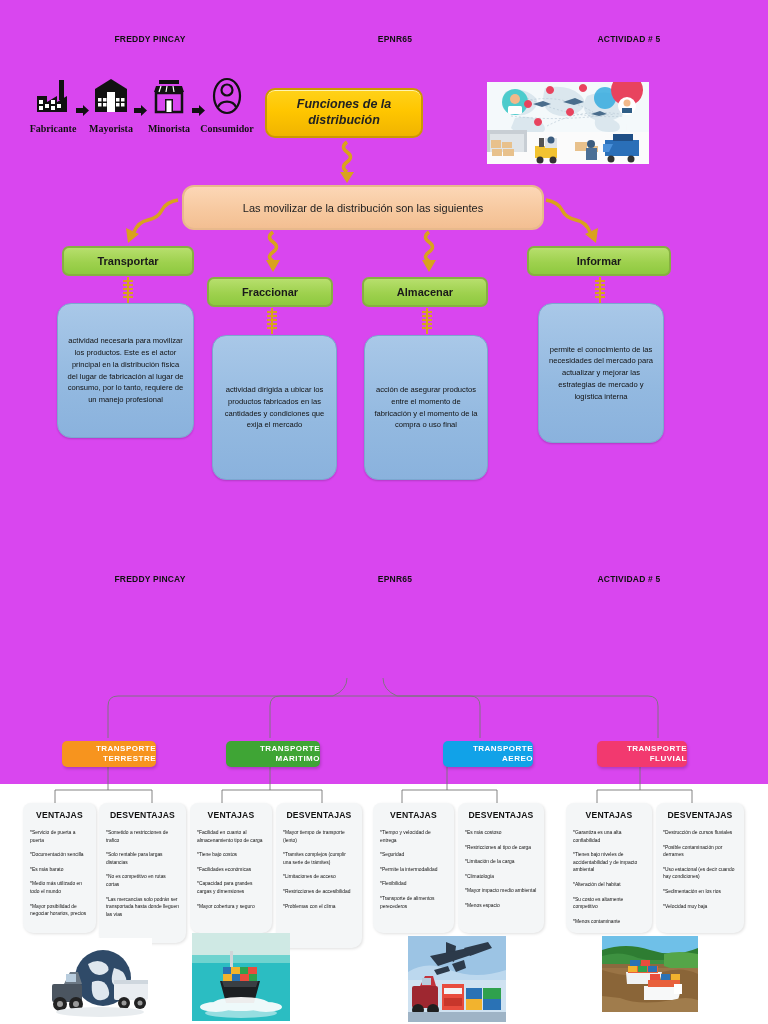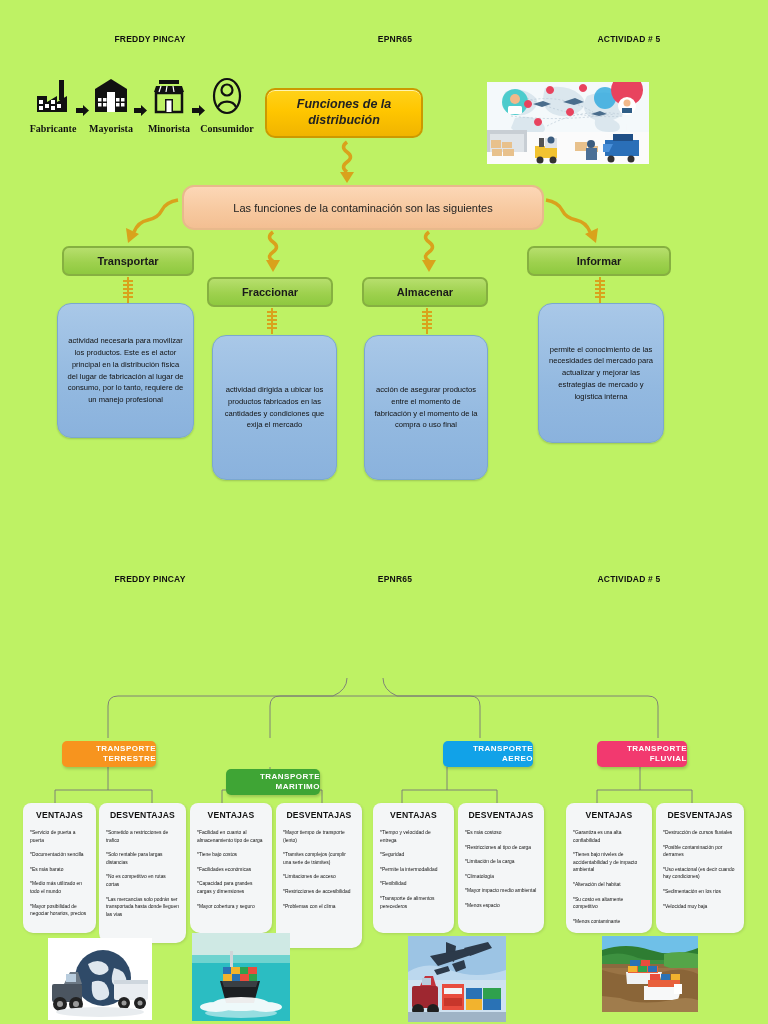--- a/index.html
+++ b/index.html
@@ -3,21 +3,21 @@
 <meta charset="utf-8">
 <style>
   * { box-sizing: border-box; margin: 0; padding: 0; }
   html, body {
     width: 768px;
     height: 1024px;
     background: #ffffff;
     font-family: "Liberation Sans", sans-serif;
     overflow: hidden;
   }
-  .page { position: relative; width: 768px; height: 1024px; background:#bef264; }
+  .page { position: relative; width: 768px; height: 784px; background:#d946ef; }
 
   
   .hdr-row { position:absolute; left:0; width:768px; display:flex; }
   .hdr-cell { font-size:8.5px; font-weight:bold; color:#111; letter-spacing:.2px; }
   .hdr-a { width:300px; text-align:center; }
   .hdr-b { width:190px; text-align:center; }
   .hdr-c { width:278px; text-align:center; }
 
   
   .supply { position:absolute; left:32px; top:86px; width:216px; }
@@ -244,21 +244,21 @@
     </svg>
   </div>
 
   <div class="node-title">Funciones de la distribución</div>
 
   <svg class="sq-arrow" style="left:335px; top:140px;" width="26" height="46" viewBox="0 0 26 46">
     <path d="M12 2 q-7 5 0 10 q7 5 0 10 q-7 5 0 10" stroke="#d9a21c" stroke-width="3.5" fill="none"></path>
     <polygon points="5,32 19,32 12,43" fill="#d9a21c"></polygon>
   </svg>
 
-  <div class="node-sub">Las funciones de la contaminación son las siguientes</div>
+  <div class="node-sub">Las movilizar de la distribución son las siguientes</div>
 
   <svg class="sq-arrow" style="left:112px; top:196px;" width="72" height="54" viewBox="0 0 72 54">
     <path d="M66 4 q-12 2 -16 10 q-4 8 -14 10 q-10 2 -14 12" stroke="#d9a21c" stroke-width="3.5" fill="none"></path>
     <polygon points="14,32 27,38 16,47" fill="#d9a21c"></polygon>
   </svg>
 
   <svg class="sq-arrow" style="left:540px; top:196px;" width="72" height="54" viewBox="0 0 72 54">
     <path d="M6 4 q12 2 16 10 q4 8 14 10 q10 2 14 12" stroke="#d9a21c" stroke-width="3.5" fill="none"></path>
     <polygon points="58,32 45,38 56,47" fill="#d9a21c"></polygon>
   </svg>
@@ -326,21 +326,21 @@
 
       <path d="M402 805 v-15 H497 v15"></path>
       <path d="M447 785 v5"></path>
 
       <path d="M597 805 v-15 H692 v15"></path>
       <path d="M640 785 v5"></path>
     </g>
   </svg>
 
   <div class="mode-pill" style="left:62px; top:741px; width:94px; background:#F7941E;">TRANSPORTE TERRESTRE</div>
-  <div class="mode-pill" style="left:226px; top:741px; width:94px; background:#3FA535;margin-top:28px;">TRANSPORTE MARITIMO</div>
+  <div class="mode-pill" style="left:226px; top:741px; width:94px; background:#3FA535;">TRANSPORTE MARITIMO</div>
   <div class="mode-pill" style="left:403px; top:741px; width:90px; background:#11A2E8;margin-left:40px;">TRANSPORTE AEREO</div>
   <div class="mode-pill" style="left:597px; top:741px; width:90px; background:#F2396F;">TRANSPORTE FLUVIAL</div>
 
   <div class="col-card" style="left:23px; top:803px; width:73px; height:130px;">
     <div class="col-title">VENTAJAS</div>
     <ul class="col-list">
       <li>*Servicio de puerta a puerta</li>
       <li>*Documentación sencilla</li>
       <li>*Es más barato</li>
       <li>*Medio más utilizado en todo el mundo</li>

